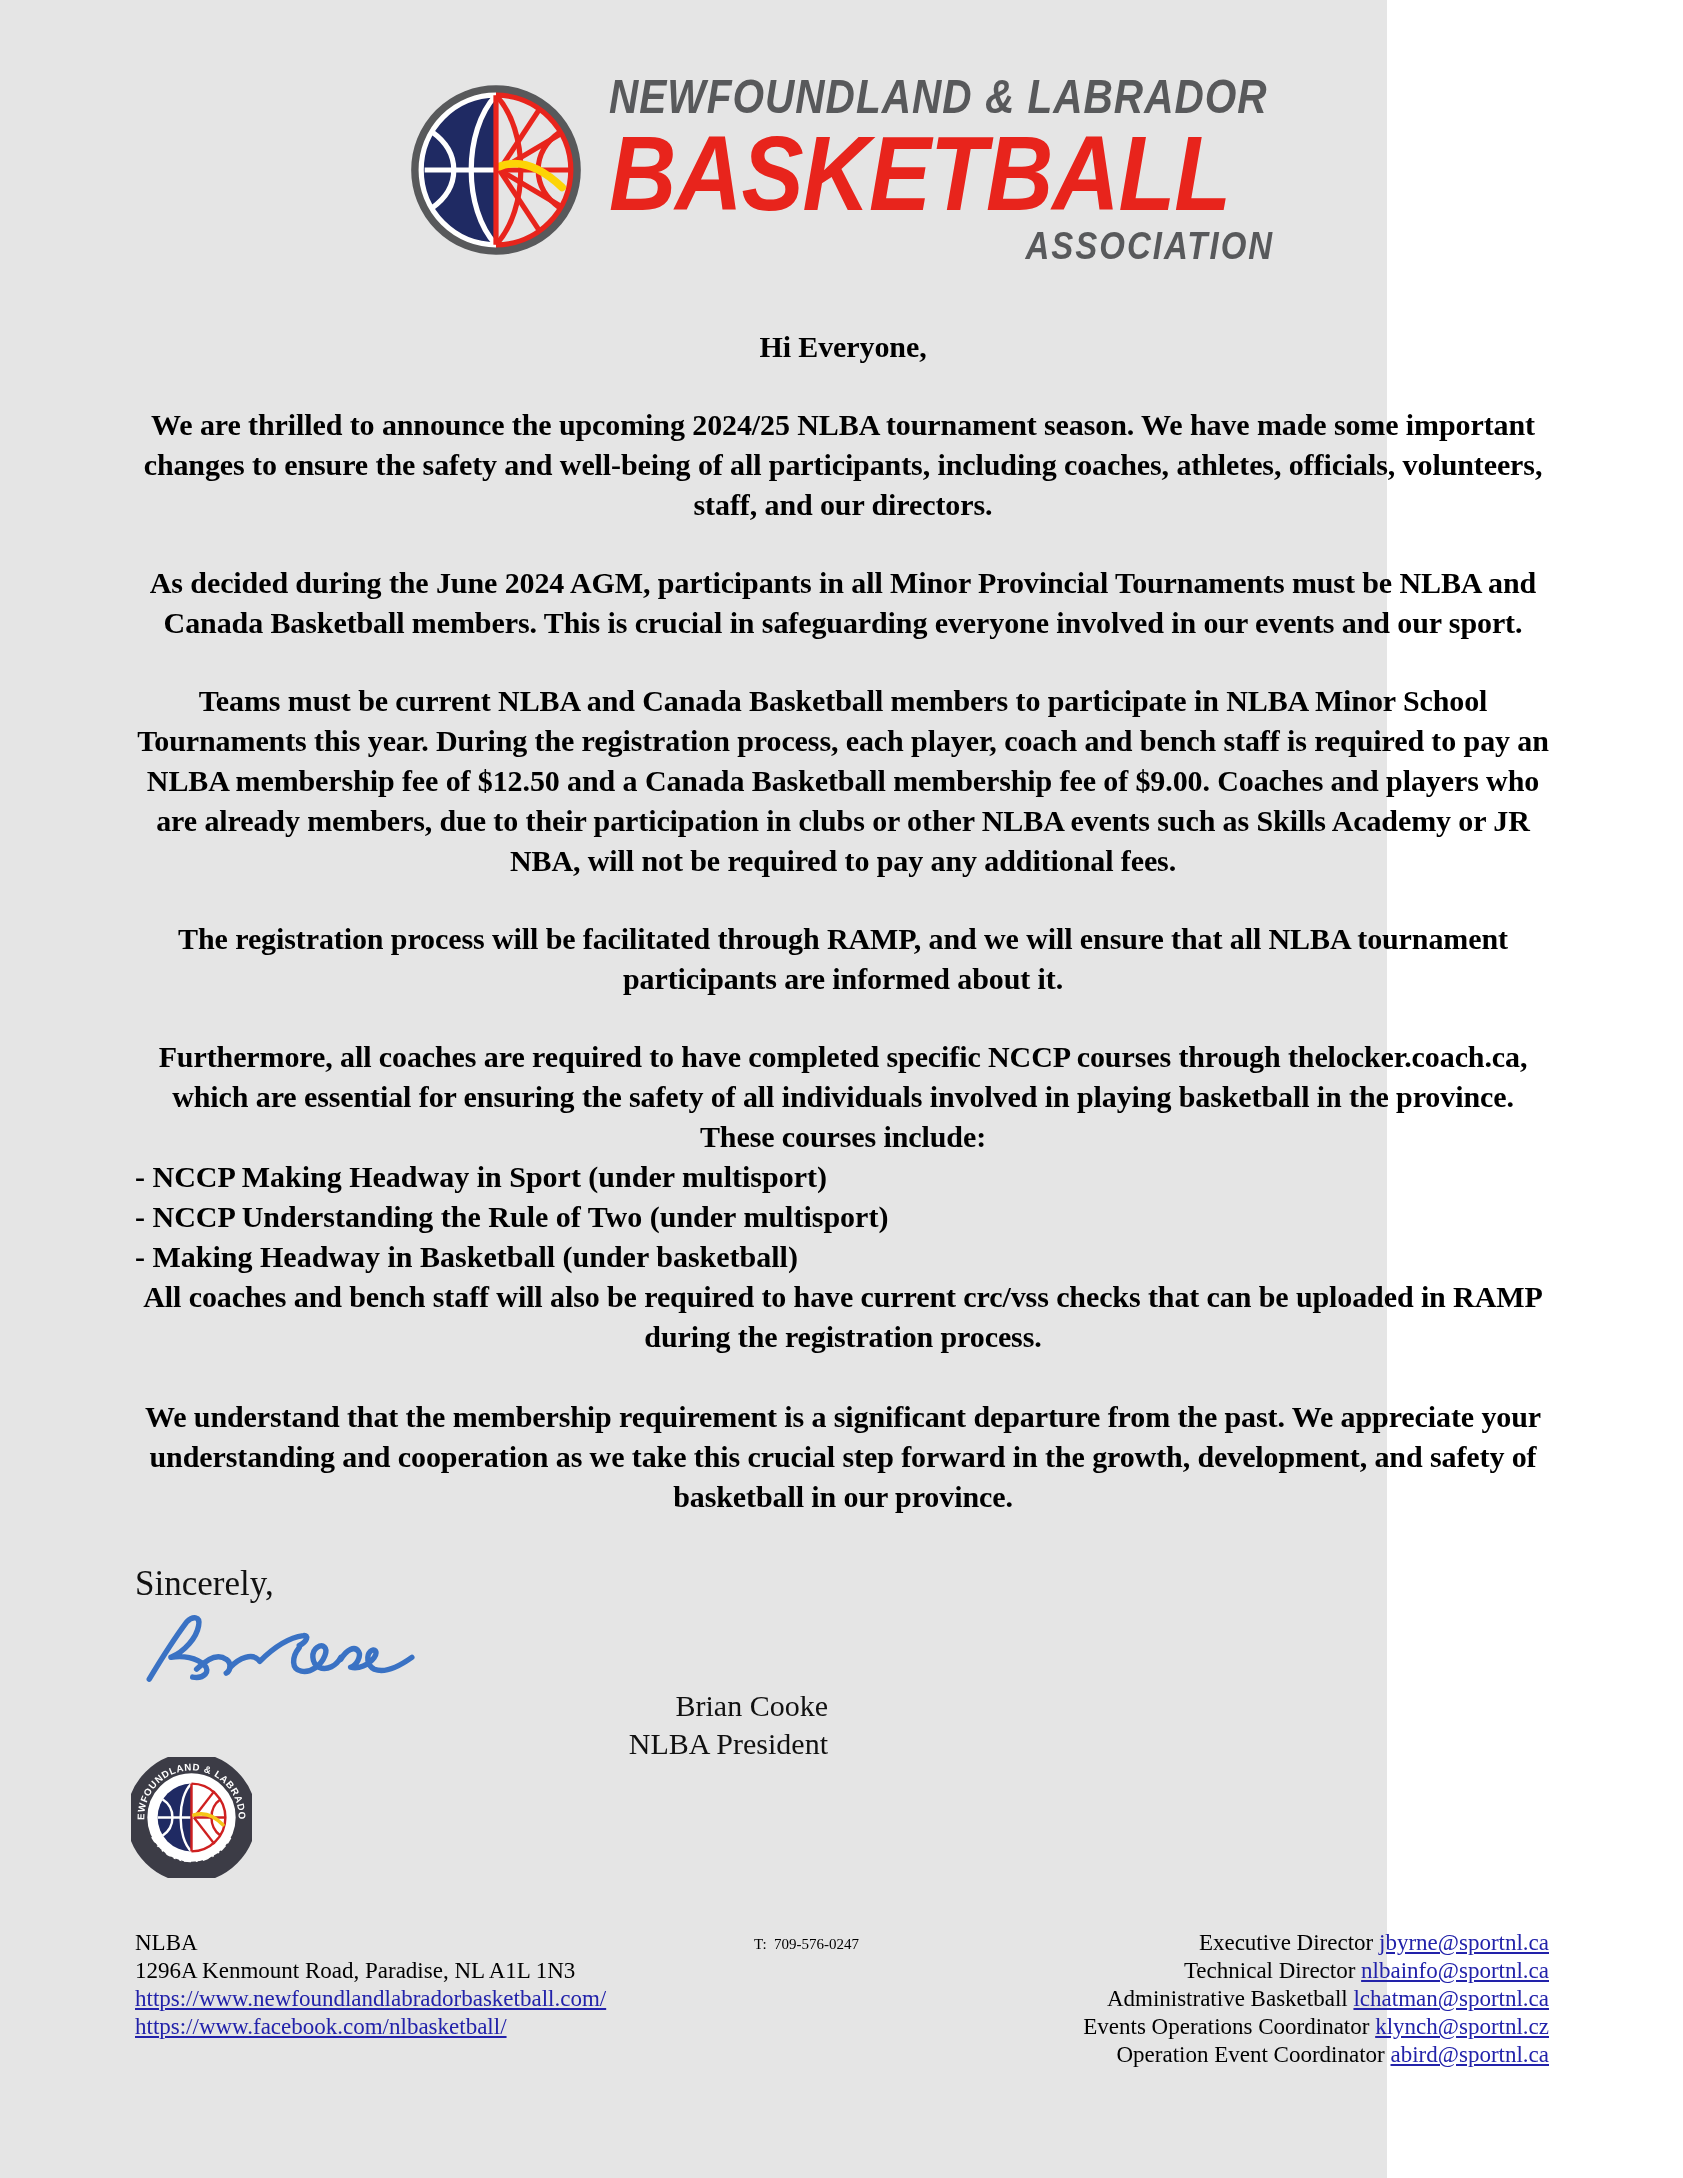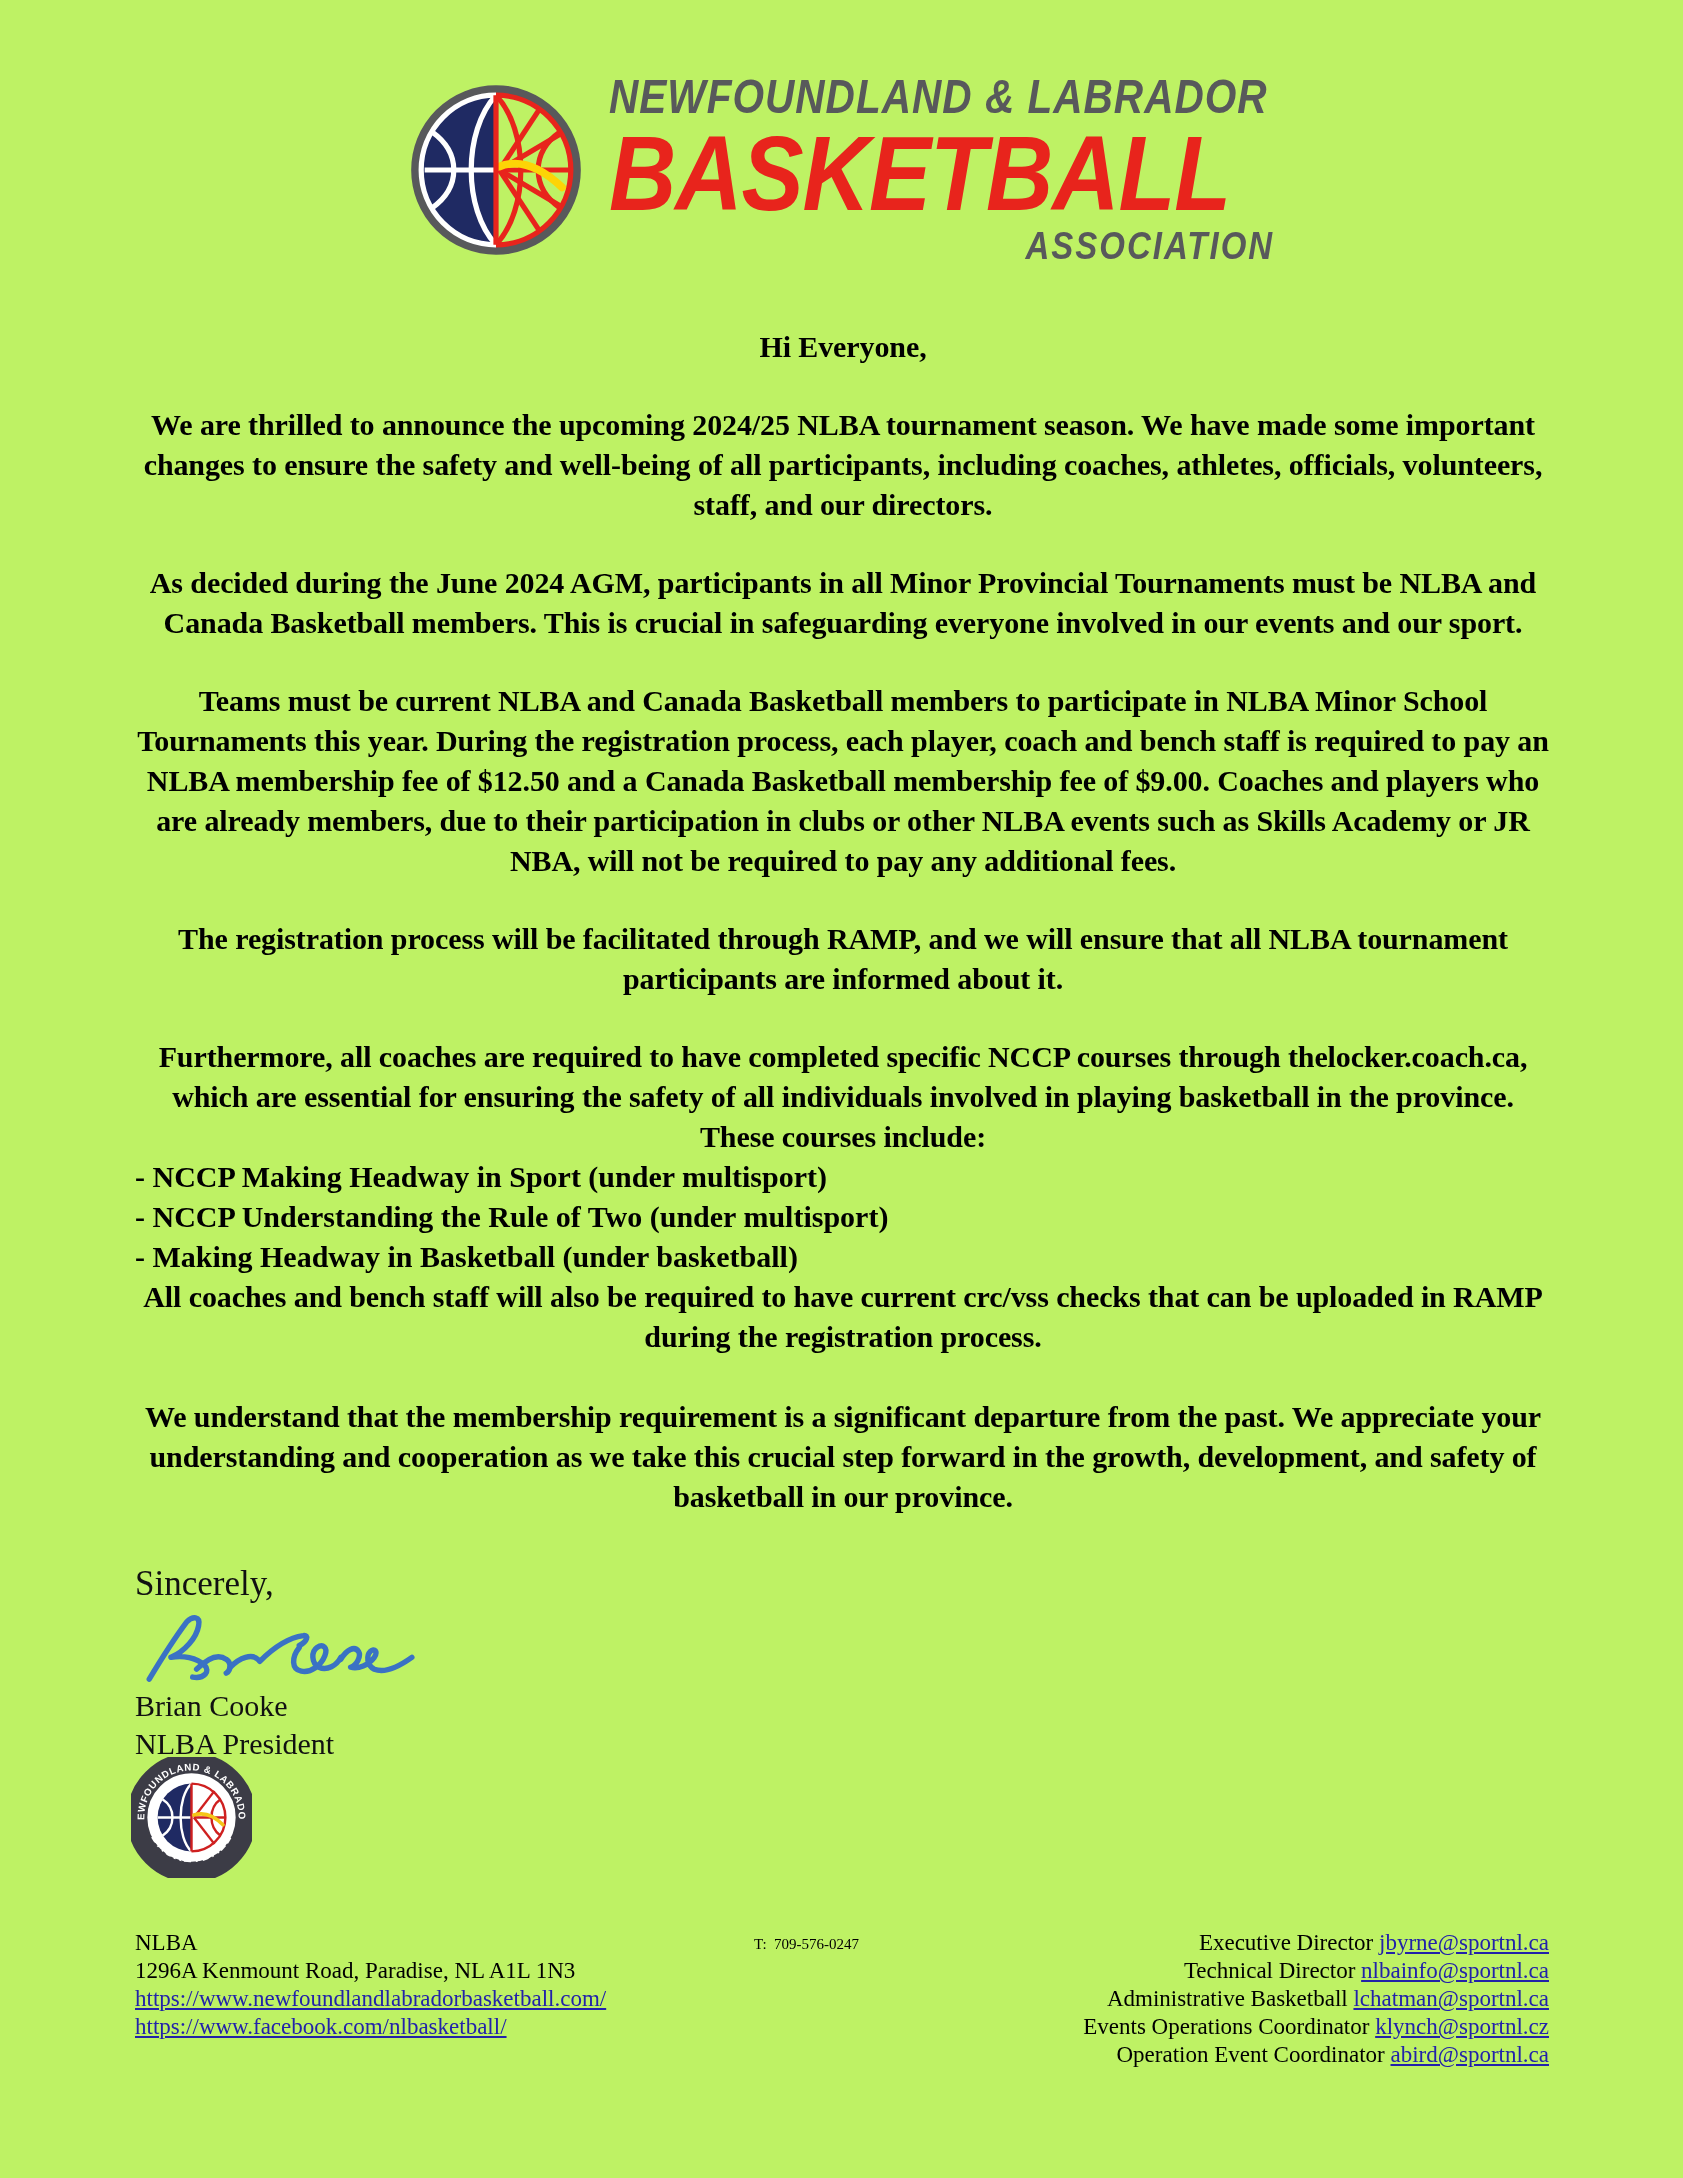--- a/index.html
+++ b/index.html
@@ -11,23 +11,23 @@
   body {
     width: 1683px;
     height: 2178px;
     font-family: "Liberation Serif", "DejaVu Serif", serif;
     color: #000000;
     position: relative;
     overflow: hidden;
   }
   .page {
     position: relative;
-    width: 1683px;
+    width: 1387px;
     height: 2178px;
-    background: #bef264;
+    background: #e5e5e5;
   }
 
   
   .header {
     position: absolute;
     left: 0;
     top: 77px;
     width: 1683px;
     display: flex;
     justify-content: center;
@@ -137,20 +137,21 @@
     height: 77px;
     margin: 6px 0 2px 0;
     position: relative;
   }
   .sig-name {
     font-family: "Liberation Serif", "DejaVu Serif", serif;
     font-weight: normal;
     font-size: 30px;
     line-height: 38px;
     color: #111;
+    text-align: right;
   }
   .mini-logo {
     position: absolute;
     left: 131px;
     top: 1757px;
     width: 121px;
     height: 121px;
   }
 
   

